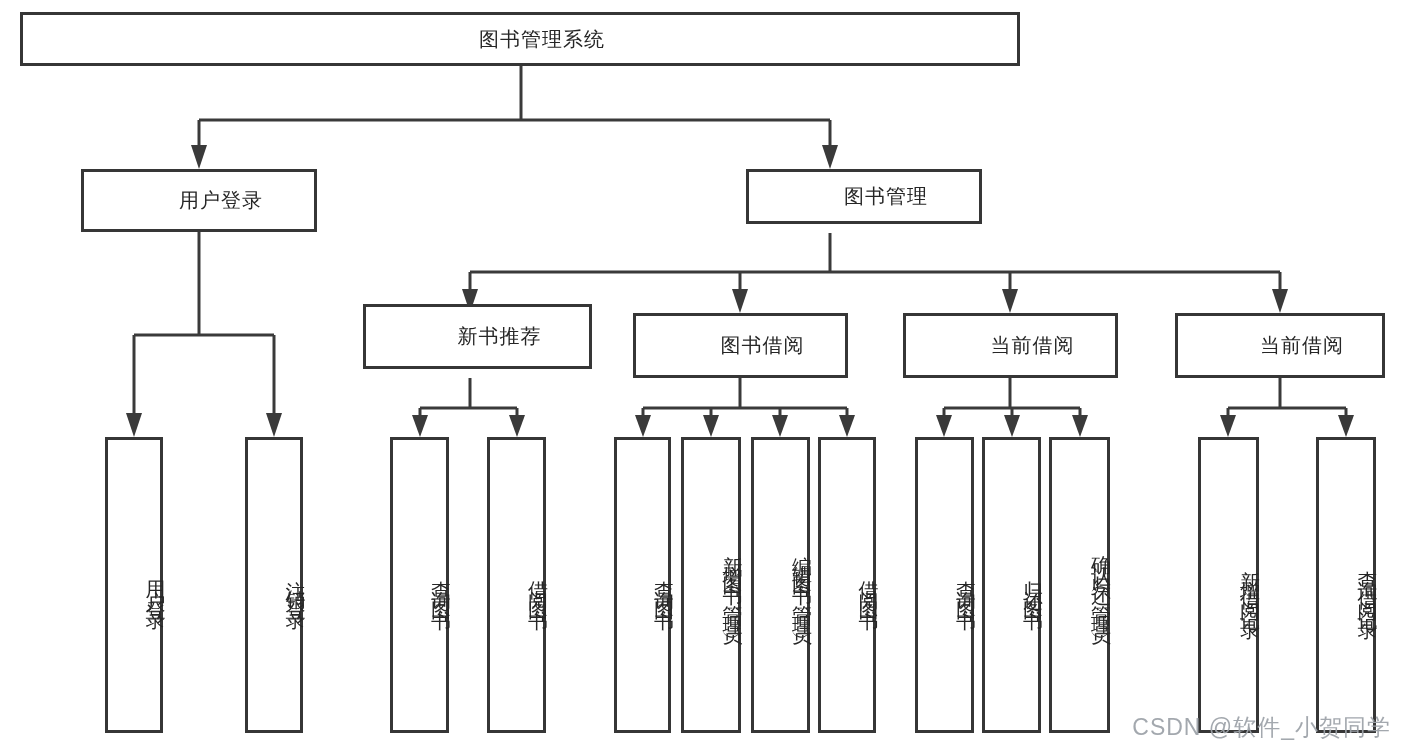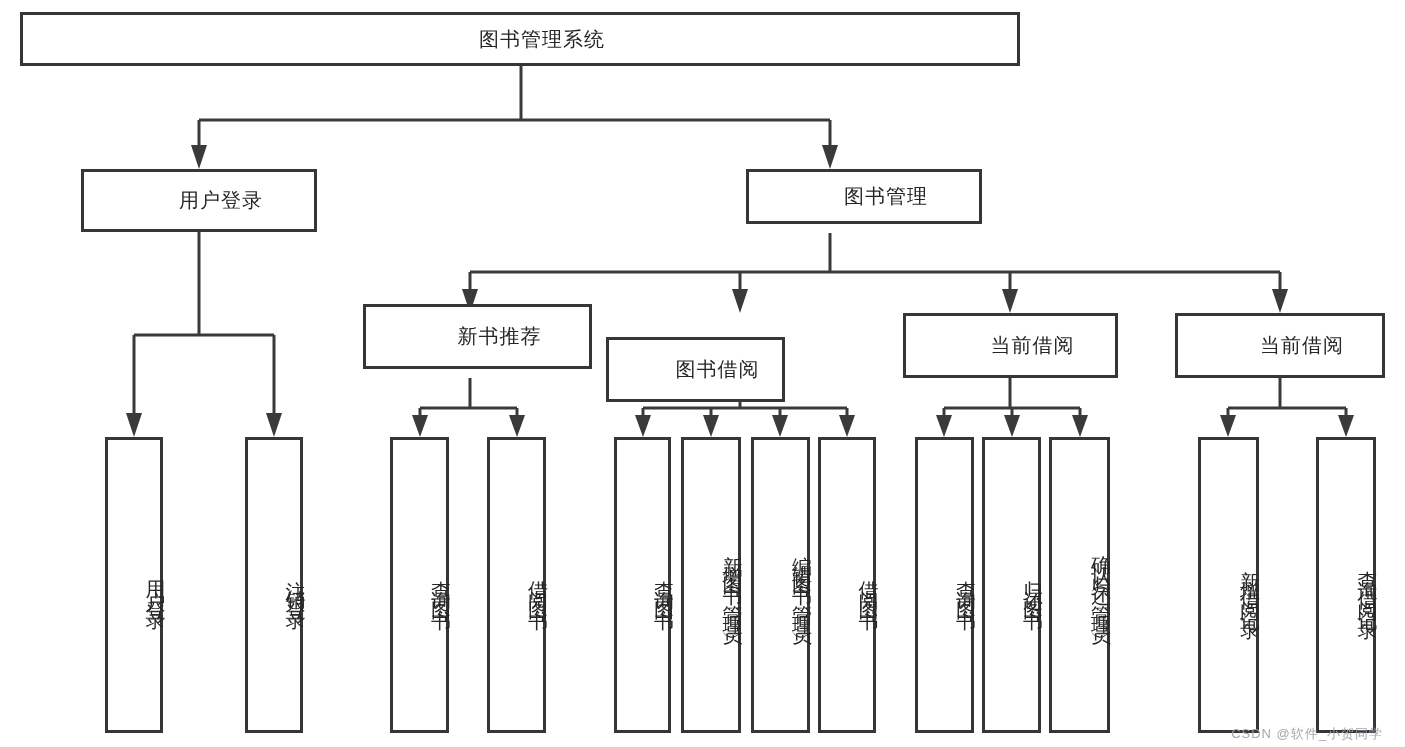--- a/index.html
+++ b/index.html
@@ -12,22 +12,22 @@
     position:absolute; box-sizing:border-box; background:#ffffff;
     border:3px solid #363636; display:flex; align-items:center; justify-content:center;
     color:#262626; z-index:2;padding-left:44px;
   }
   .h-label { font-size:20px; letter-spacing:1px; white-space:nowrap; }
   .leaf .v-label {
     writing-mode:vertical-rl; text-orientation:mixed;
     font-size:20px; line-height:1.1; letter-spacing:10px; white-space:nowrap;
   }
   .watermark {
-    position:absolute; right:22px; bottom:4px; z-index:3;
-    font-size:13px; color:rgba(158,163,170,0.95); letter-spacing:1px; white-space:nowrap;
+    position:absolute; right:14px; bottom:4px; z-index:3;
+    font-size:23px; color:rgba(158,163,170,0.95); letter-spacing:1px; white-space:nowrap;
   }
 </style>
 </head>
 <body>
 
 <div id="canvas">
 
   <svg class="wires" width="1405" height="747" viewBox="0 0 1405 747">
     <g stroke="#3a3a3a" stroke-width="3" fill="none">
 
@@ -108,21 +108,21 @@
   <div class="box" style="left:81px; top:169px; width:236px; height:63px;">
     <span class="h-label">用户登录</span>
   </div>
   <div class="box" style="left:712px; top:169px; width:236px; height:55px;margin-left:34px;">
     <span class="h-label">图书管理</span>
   </div>
 
   <div class="box" style="left:363px; top:304px; width:229px; height:65px;">
     <span class="h-label">新书推荐</span>
   </div>
-  <div class="box" style="left:606px; top:313px; width:179px; height:65px;margin-top:24px;">
+  <div class="box" style="left:633px; top:313px; width:215px; height:65px;">
     <span class="h-label">图书借阅</span>
   </div>
   <div class="box" style="left:903px; top:313px; width:215px; height:65px;text-align:right;">
     <span class="h-label">当前借阅</span>
   </div>
   <div class="box" style="left:1175px; top:313px; width:210px; height:65px;">
     <span class="h-label">当前借阅</span>
   </div>
 
   <div class="box leaf" style="left:105px; top:437px; width:58px; height:296px;">

